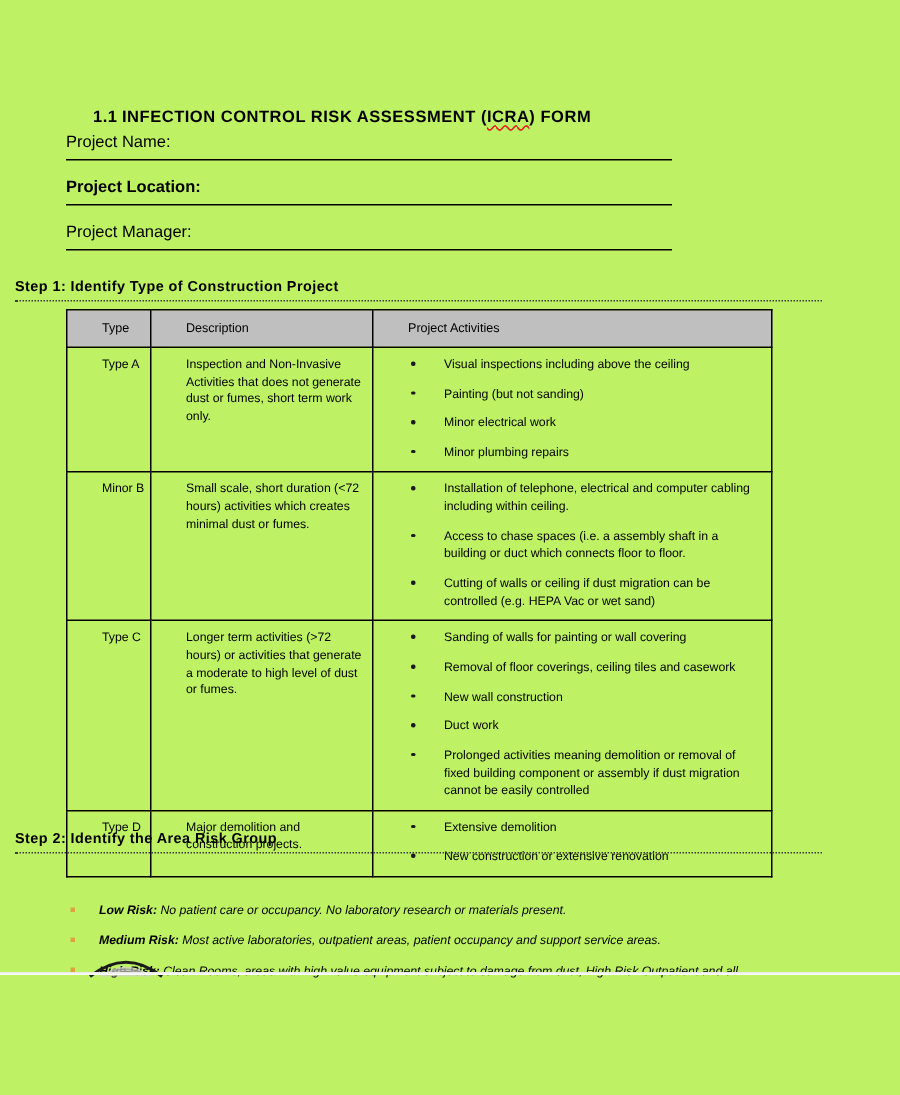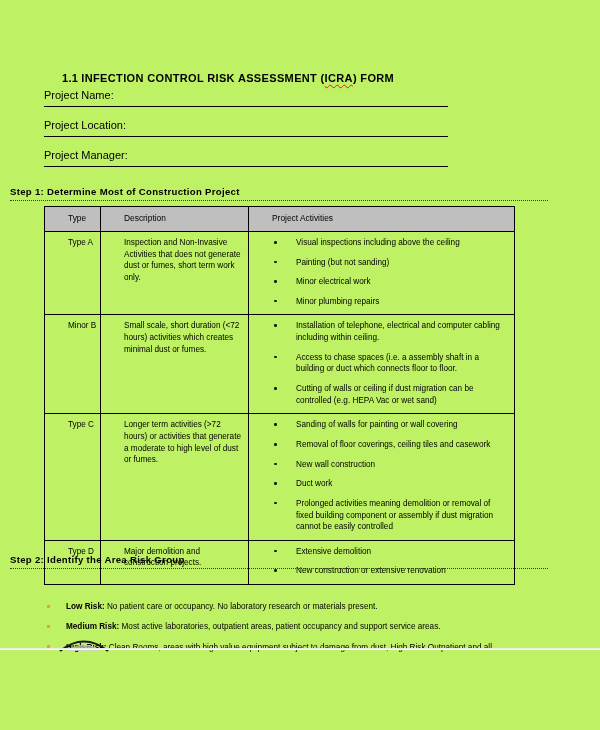--- a/index.html
+++ b/index.html
@@ -50,21 +50,21 @@
     border-bottom: 1.4px solid #000;
   }
   .field-row .field-label {
     position: absolute;
     left: 0;
     bottom: 5px;
     font-size: 11px;
     white-space: nowrap;
   }
   #field-name     { top: 92px; }
-  #field-location { top: 122px; }
+  #field-location { top: 122px; font-weight: bold; }
   #field-manager  { top: 152px; }
 
   
   .step-heading {
     position: absolute;
     left: 10px;
     font-size: 9.6px;
     font-weight: bold;
     letter-spacing: 0.3px;
     white-space: nowrap;
@@ -153,20 +153,21 @@
     padding: 0;
     list-style: none;
   }
   ul.risk-list li {
     position: relative;
     padding-left: 22px;
     font-size: 8.2px;
     line-height: 1.4;
     margin-bottom: 9px;
     white-space: nowrap;
+    font-style: italic;
   }
   ul.risk-list li::before {
     content: "";
     position: absolute;
     left: 3px;
     top: 3.5px;
     width: 3px;
     height: 3px;
     background: #d9a441;
   }
@@ -206,21 +207,21 @@
   <div class="field-row" id="field-name">
     <span class="field-label">Project Name:</span>
   </div>
   <div class="field-row" id="field-location">
     <span class="field-label">Project Location:</span>
   </div>
   <div class="field-row" id="field-manager">
     <span class="field-label">Project Manager:</span>
   </div>
 
-  <div class="step-heading" id="step1-heading">Step 1: Determine Most of Construction Project</div>
+  <div class="step-heading" id="step1-heading">Step 1: Identify Type of Construction Project</div>
   <div class="dotted-rule" id="step1-rule"></div>
 
   <table class="icra-table">
     <colgroup>
       <col class="col-type">
         <col class="col-desc">
         <col class="col-ex">
     </colgroup>
     <thead>
       <tr>

